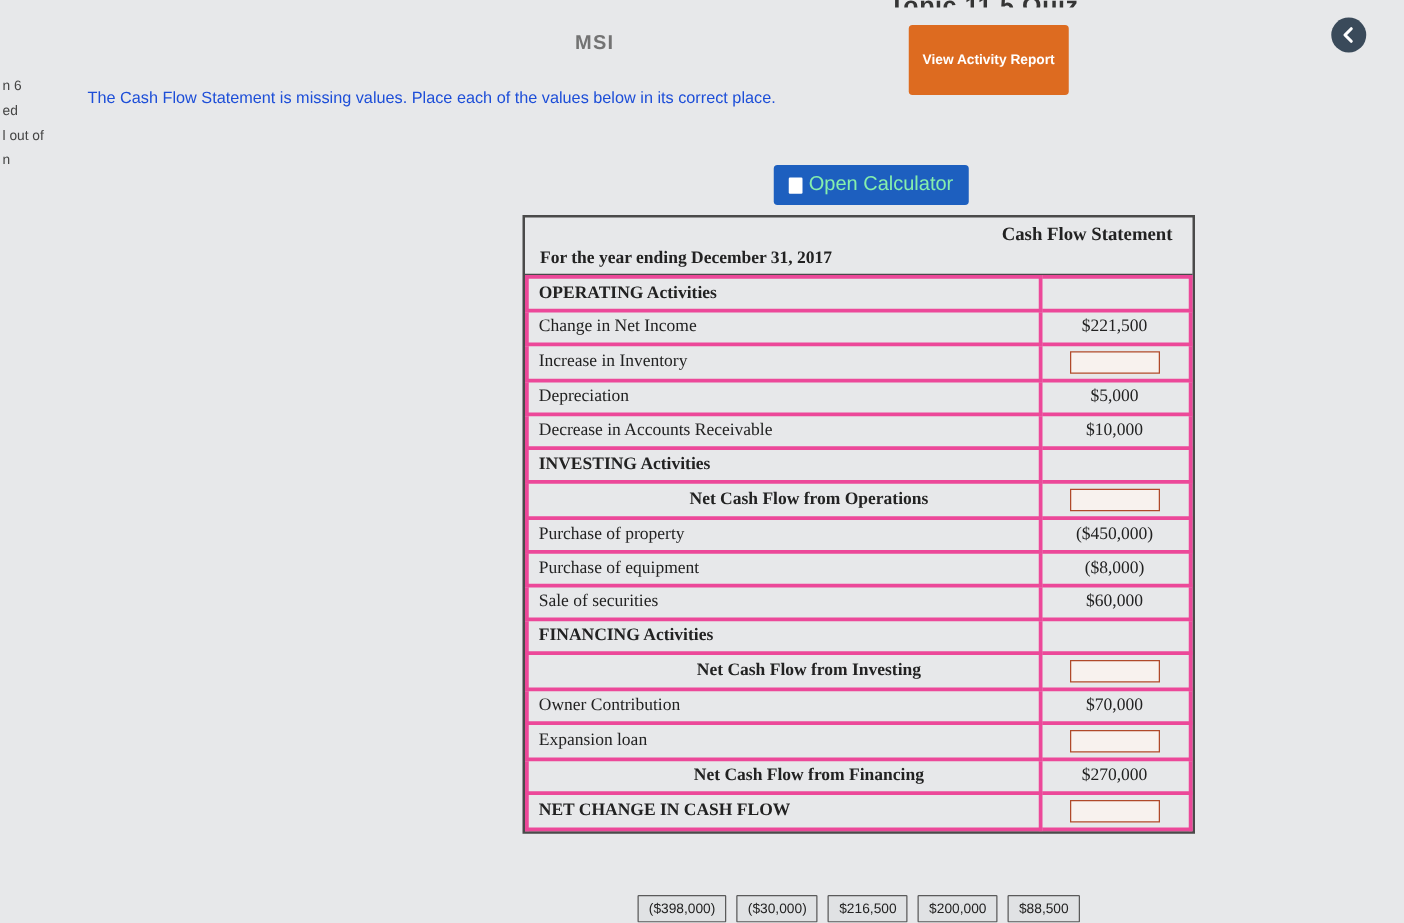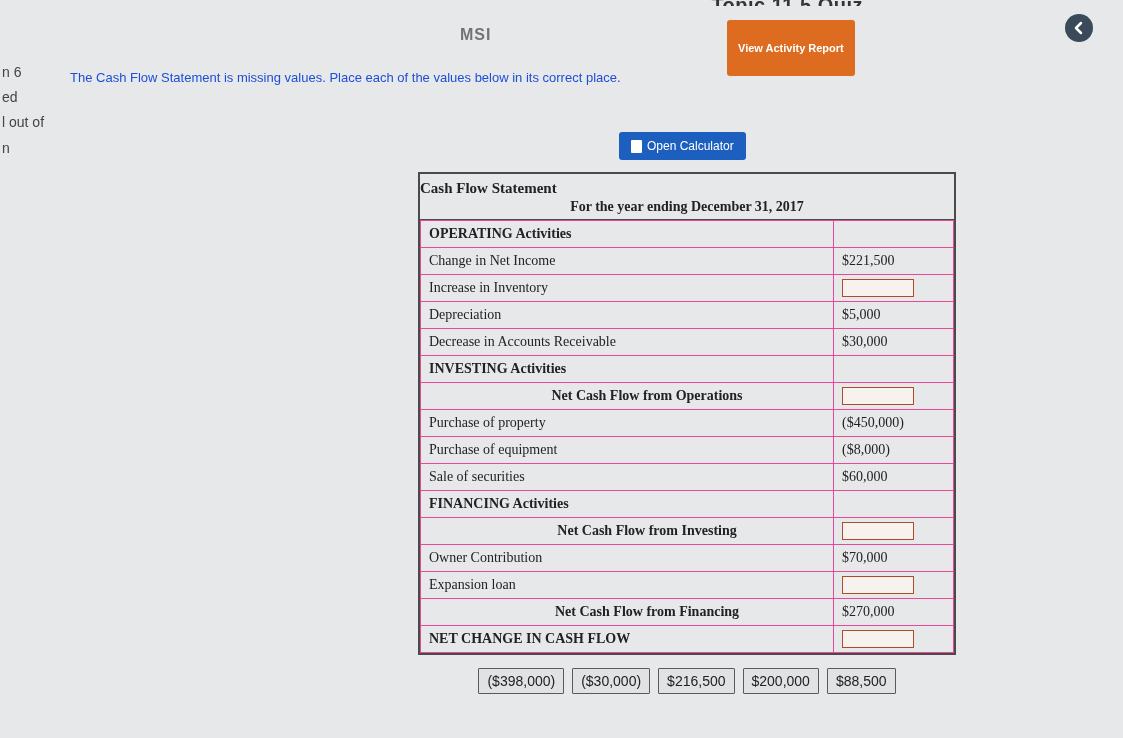--- a/index.html
+++ b/index.html
@@ -53,41 +53,41 @@
     align-items: center;
     justify-content: center;
     font-size: 16px;
     cursor: pointer;
   }
   .left-gutter {
     position: absolute;
     left: 0;
     top: 60px;
     width: 55px;
-    font-size: 14px;
+    font-size: 11px;
     color: #444;
     line-height: 1.8;
     padding-left: 2px;
   }
   .left-gutter div { white-space: nowrap; overflow: hidden; }
   .instruction {
     position: absolute;
     left: 70px;
     top: 70px;
     font-size: 13px;
     color: #1d4ed8;
   }
   .calc-btn {
     position: absolute;
     left: 619px;
     top: 132px;
     background: #1d5fbf;
-    color: #ffffff;
+    color: #86efac;
     border: none;
-    font-size: 12px;
+    font-size: 16px;
     padding: 7px 12px;
     border-radius: 3px;
     cursor: pointer;
     display: flex;
     align-items: center;
     gap: 5px;
   }
   .calc-btn .calc-icon {
     width: 11px; height: 13px; background: #fff; border-radius: 1px;
     display: inline-block; position: relative;
@@ -95,44 +95,44 @@
   .statement {
     position: absolute;
     left: 418px;
     top: 172px;
     width: 538px;
     border: 2px solid #4a4a4a;
     background: #e7e8ea;
     font-family: Georgia, "Times New Roman", serif;
   }
   .statement .title-row {
+    text-align: right;
+    font-weight: bold;
+    font-size: 15px;
+    padding: 6px 16px 2px;
+  }
+  .statement .subtitle-row {
     text-align: left;
     font-weight: bold;
-    font-size: 15px;
-    padding: 6px 0 2px;
-  }
-  .statement .subtitle-row {
-    text-align: center;
-    font-weight: bold;
     font-size: 14px;
-    padding: 0 0 4px;
+    padding: 0 12px 4px;
     border-bottom: 1px solid #4a4a4a;
   }
   .statement table {
     width: 100%;
     border-collapse: collapse;
   }
   .statement td {
-    border: 1px solid #ec4899;
+    border: 3px solid #ec4899;
     padding: 4px 8px;
     font-size: 14px;
     height: 27px;
   }
   .statement td.label { width: 414px; }
-  .statement td.val { width: 120px; text-align: left; padding-right: 10px; }
+  .statement td.val { width: 120px; text-align: center; padding-right: 10px; }
   .statement .section-head { font-weight: bold; }
   .statement .subtotal { font-weight: bold; text-align: center; }
   .statement .subtotal-inner { padding-left: 40px; display: inline-block; }
   .drop-target {
     display: inline-block;
     width: 72px;
     height: 18px;
     border: 1.5px solid #b04a2a;
     background: #f8f2ee;
     vertical-align: middle;
@@ -142,25 +142,26 @@
     left: 418px;
     top: 668px;
     width: 538px;
     display: flex;
     justify-content: center;
     gap: 8px;
   }
   .chip {
     border: 1.5px solid #5a5a5a;
     background: #e0e2e4;
-    font-size: 14px;
+    font-size: 11px;
     font-family: Arial, sans-serif;
     padding: 4px 8px;
     cursor: grab;
     border-radius: 1px;
+    margin-top: 48px;
   }
   .title-cut {
     position: absolute;
     right: 260px;
     top: -6px;
     font-family: Arial Black, Arial, sans-serif;
     font-weight: 900;
     font-size: 20px;
     color: #222;
     letter-spacing: 0.5px;
@@ -216,21 +217,21 @@
     <tr>
           <td class="label">Increase in Inventory</td>
           <td class="val"><span class="drop-target"></span></td>
         </tr>
     <tr>
           <td class="label">Depreciation</td>
           <td class="val">$5,000</td>
         </tr>
     <tr>
           <td class="label">Decrease in Accounts Receivable</td>
-          <td class="val">$30,000</td>
+          <td class="val">$10,000</td>
         </tr>
     <tr>
           <td class="label section-head">INVESTING Activities</td>
           <td class="val"></td>
         </tr>
 
     <tr>
           <td class="label subtotal"><span class="subtotal-inner">Net Cash Flow from Operations</span></td>
           <td class="val"><span class="drop-target"></span></td>
         </tr>

